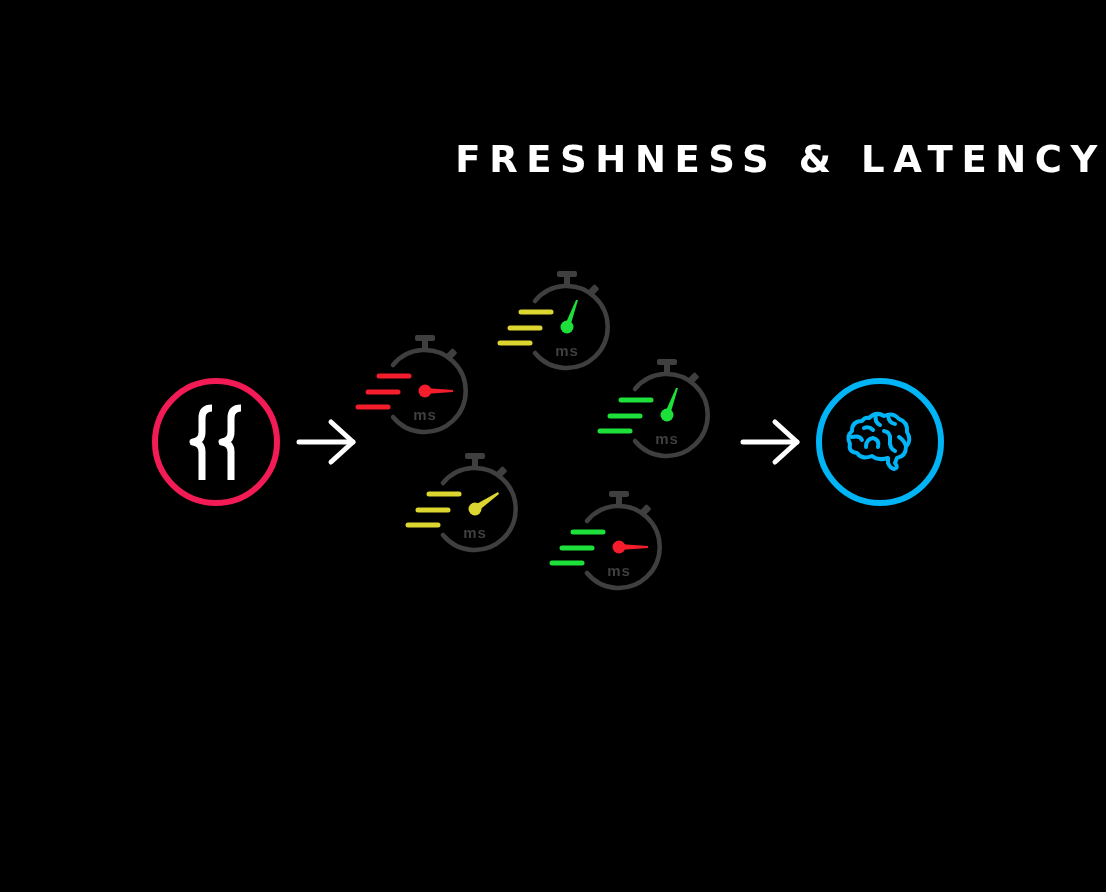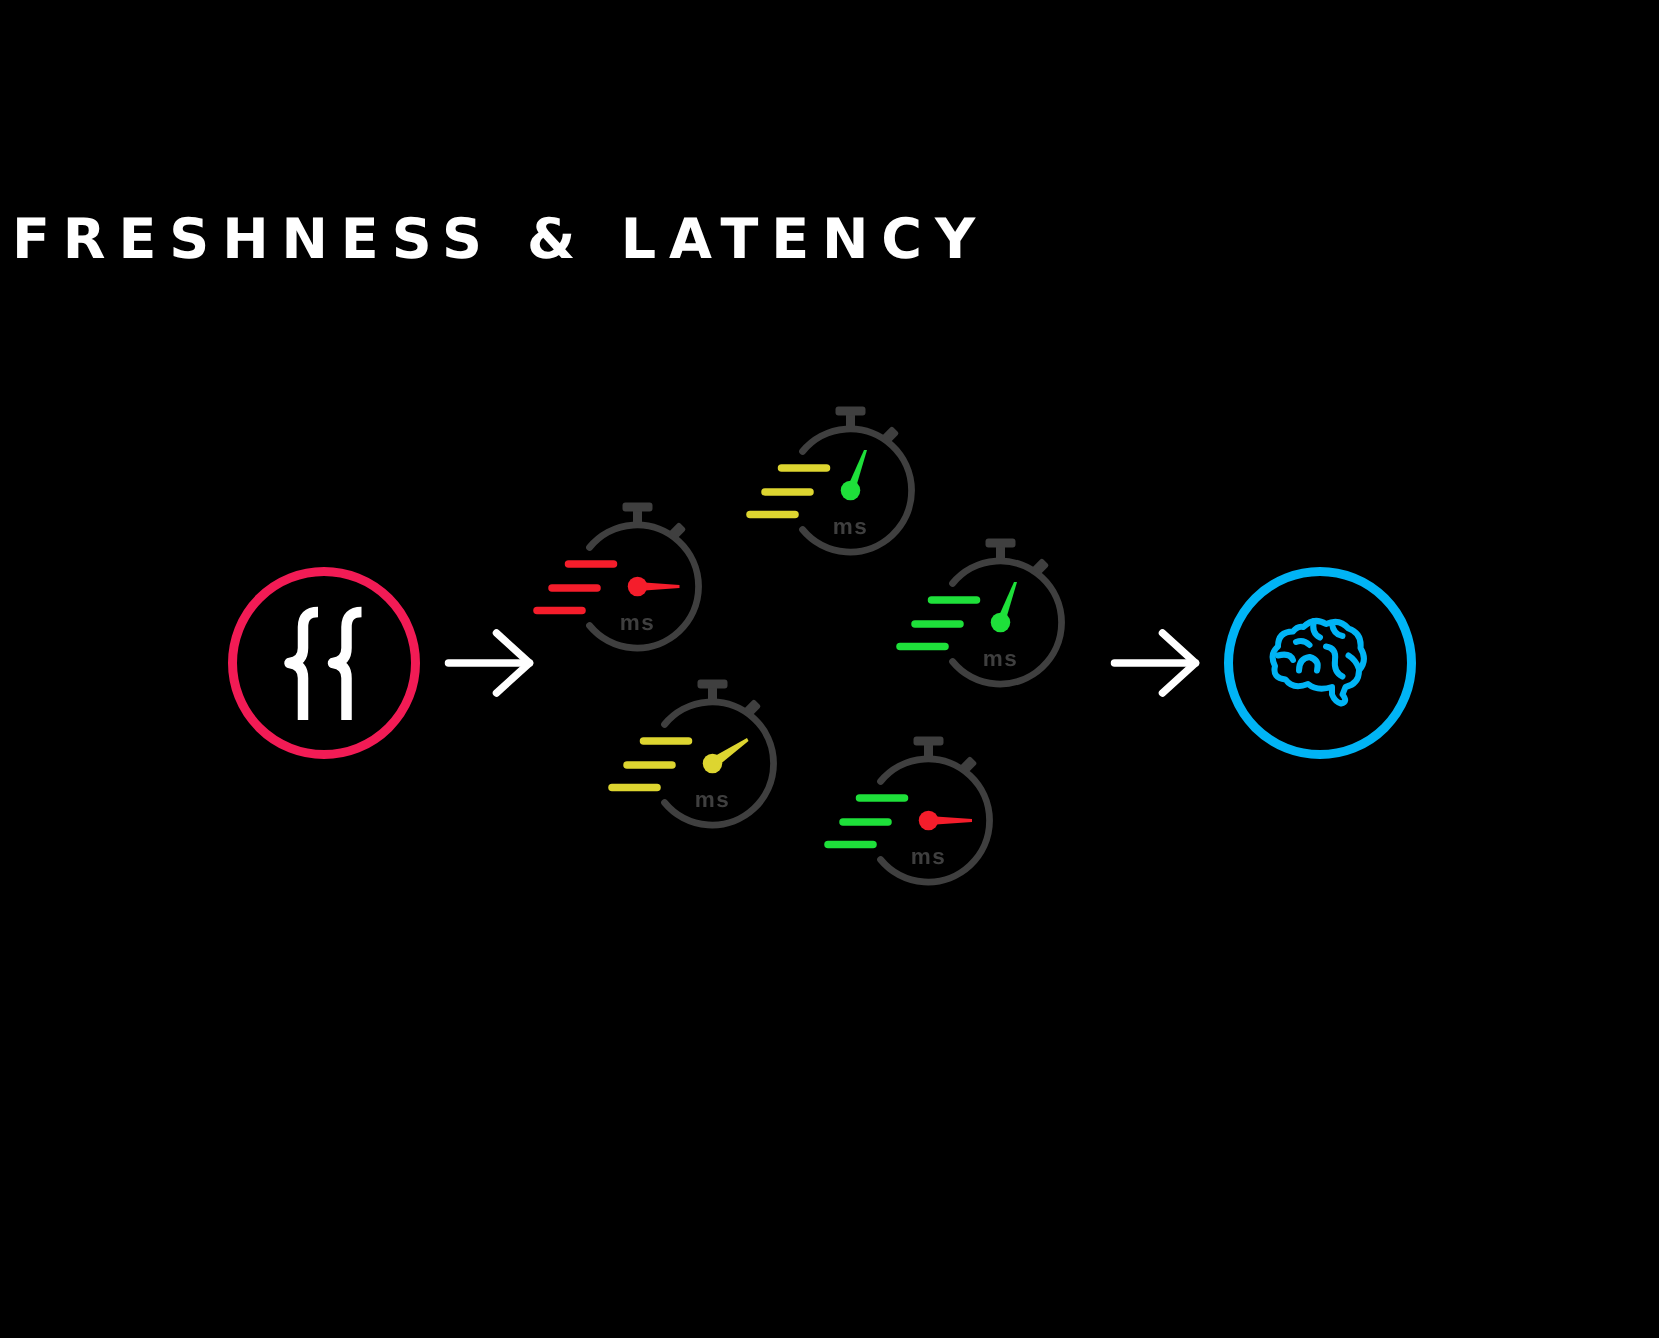--- a/index.html
+++ b/index.html
@@ -1,18 +1,18 @@
 <!DOCTYPE html>
 <html><head>
   <meta charset="utf-8">
   <style>
     html, body { margin: 0; padding: 0; background: #000; }
     body { width: 1106px; height: 892px; position: relative; overflow: hidden; font-family: "Liberation Sans", sans-serif; }
     .title {
-      position: absolute; left: 0; top: 138px; width: 1106px; text-align: left;
+      position: absolute; left: 0; top: 138px; width: 1106px; text-align: right;
       color: #fff; font-family: "DejaVu Sans", sans-serif; font-weight: bold;
       font-size: 37px; letter-spacing: 8.6px; padding-left: 8px; box-sizing: border-box;
     }
     svg.canvas { position: absolute; left: 0; top: 0; }
     .ms { font-family: "Liberation Sans", sans-serif; font-size: 15px; font-weight: bold; fill: #3f3f3f; letter-spacing: 1px; }
   </style>
 </head>
 <body>
 
 <div class="title">FRESHNESS &amp; LATENCY</div>

